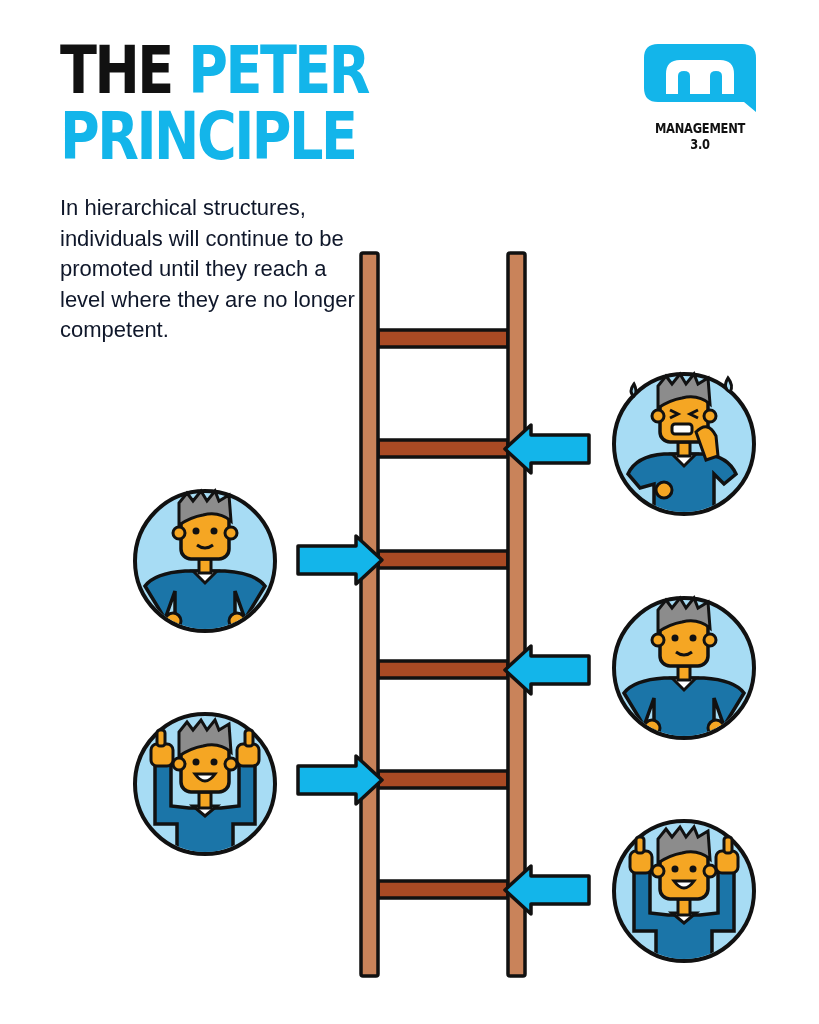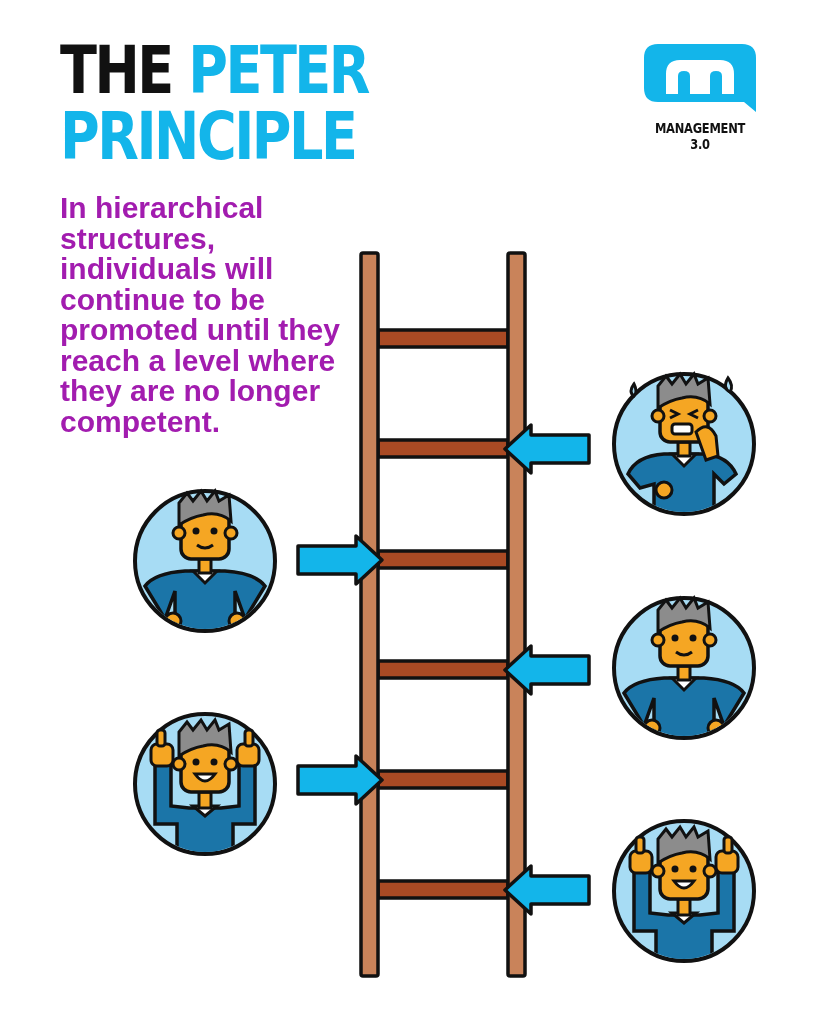--- a/index.html
+++ b/index.html
@@ -1,20 +1,20 @@
 <!DOCTYPE html>
 <html><head>
 <meta charset="utf-8">
 <style>
   html, body { margin: 0; padding: 0; background: #ffffff; }
   body { width: 819px; height: 1024px; position: relative; overflow: hidden; font-family: "Liberation Sans", sans-serif; }
   .title { position: absolute; left: 60px; top: 38px; margin: 0; font-family: "DejaVu Sans", sans-serif; font-weight: bold; font-size: 66px; line-height: 66px; letter-spacing: -3px; transform: scaleX(0.82); transform-origin: left top; }
   .title .black { color: #111111; }
   .title .blue { color: #13b5ea; }
-  .desc { position: absolute; left: 60px; top: 193px; width: 300px; margin: 0; font-size: 30px; line-height: 30.5px; color: #a21caf; font-weight: bold; }
+  .desc { position: absolute; left: 60px; top: 193px; width: 300px; margin: 0; font-size: 22px; line-height: 30.5px; color: #0f172a; }
   .logo { position: absolute; left: 640px; top: 40px; width: 120px; }
   .logo-text { position: absolute; left: 640px; top: 120px; width: 120px; text-align: center; font-family: "DejaVu Sans", sans-serif; font-weight: bold; font-size: 13.5px; color: #111; letter-spacing: -0.3px; transform: scaleX(0.85); transform-origin: center top; }
   svg.main { position: absolute; left: 0; top: 0; }
 </style>
 </head>
 <body>
 
 <h1 class="title">
   <span class="black">THE</span>
   <span class="blue">PETER</span><br>

